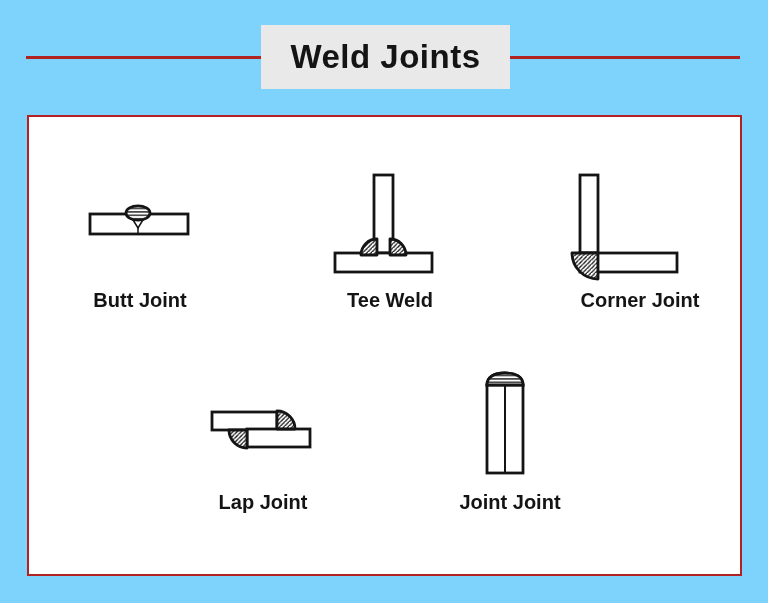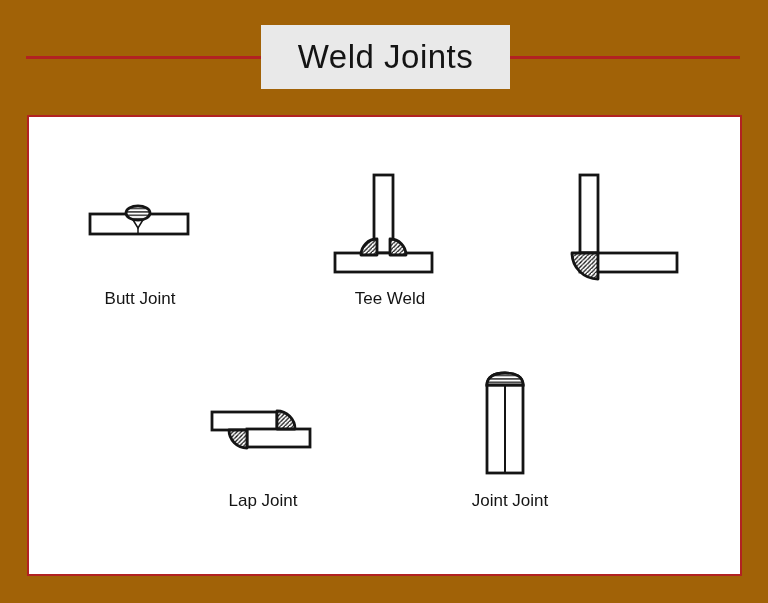--- a/index.html
+++ b/index.html
@@ -1,39 +1,39 @@
 <!DOCTYPE html>
 <html><head>
 <meta charset="utf-8">
 <style>
   html,body{margin:0;padding:0;background:#ffffff;}
   .page{
-    position:relative;width:768px;height:603px;background:#a16207;
-    font-family:"Liberation Sans", sans-serif;overflow:hidden;
+    position:relative;width:768px;height:603px;background:#7dd3fc;
+    font-family:"Liberation Sans", sans-serif;overflow:hidden;font-weight:bold;
   }
   .title-line{
     position:absolute;left:26px;top:56px;width:714px;height:3px;
     background:#b22222;z-index:1;
   }
   .title-box{
     position:absolute;left:261px;top:25px;width:249px;height:64px;
     background:#e9e9e9;z-index:2;
     display:flex;align-items:center;justify-content:center;
   }
   .title-text{
     font-size:33px;color:#141414;letter-spacing:0.5px;white-space:nowrap;
   }
   .frame{
     position:absolute;left:27px;top:115px;width:715px;height:461px;
     border:2.5px solid #b22222;box-sizing:border-box;background:#ffffff;
   }
   .joint-svg{position:absolute;z-index:3;}
   .joint-label{
     position:absolute;z-index:3;transform:translateX(-50%);
-    font-size:17px;color:#141414;white-space:nowrap;
+    font-size:20px;color:#141414;white-space:nowrap;
   }
   .defs-holder{position:absolute;width:0;height:0;overflow:hidden;}
 </style>
 </head>
 <body>
 
 <div class="page">
 
   <svg class="defs-holder" aria-hidden="true">
     <defs>
@@ -69,20 +69,21 @@
     <path d="M47,71 A16,16 0 0 0 31,87 L47,87 Z" fill="url(#hatchD)" stroke="#141414" stroke-width="2.8" stroke-linejoin="round"></path>
     <path d="M60,71 A16,16 0 0 1 76,87 L60,87 Z" fill="url(#hatchD)" stroke="#141414" stroke-width="2.8" stroke-linejoin="round"></path>
   </svg>
   <div class="joint-label" style="left:390px;top:289px;">Tee Weld</div>
 
   <svg class="joint-svg" style="left:570px;top:168px;" width="115" height="115" viewBox="0 0 115 115">
     <rect x="10" y="7" width="18" height="78" fill="#ffffff" stroke="#141414" stroke-width="2.8"></rect>
     <rect x="10" y="85" width="97" height="19" fill="#ffffff" stroke="#141414" stroke-width="2.8"></rect>
     <path d="M28,111 A26,26 0 0 1 2,85 L28,85 Z" fill="url(#hatchD)" stroke="#141414" stroke-width="2.8" stroke-linejoin="round"></path>
   </svg>
+  <div class="joint-label" style="left:640px;top:289px;">Corner Joint</div>
 
   <svg class="joint-svg" style="left:205px;top:405px;" width="115" height="50" viewBox="0 0 115 50">
     <rect x="7" y="7" width="65" height="18" fill="#ffffff" stroke="#141414" stroke-width="2.8"></rect>
     <rect x="42" y="24" width="63" height="18" fill="#ffffff" stroke="#141414" stroke-width="2.8"></rect>
     <path d="M72,6 A18,18 0 0 1 90,24 L72,24 Z" fill="url(#hatchD)" stroke="#141414" stroke-width="2.8" stroke-linejoin="round"></path>
     <path d="M42,43 A18,18 0 0 1 24,25 L42,25 Z" fill="url(#hatchD)" stroke="#141414" stroke-width="2.8" stroke-linejoin="round"></path>
   </svg>
   <div class="joint-label" style="left:263px;top:491px;text-align:right;">Lap Joint</div>
 
   <svg class="joint-svg" style="left:479px;top:367px;" width="52" height="110" viewBox="0 0 52 110">

